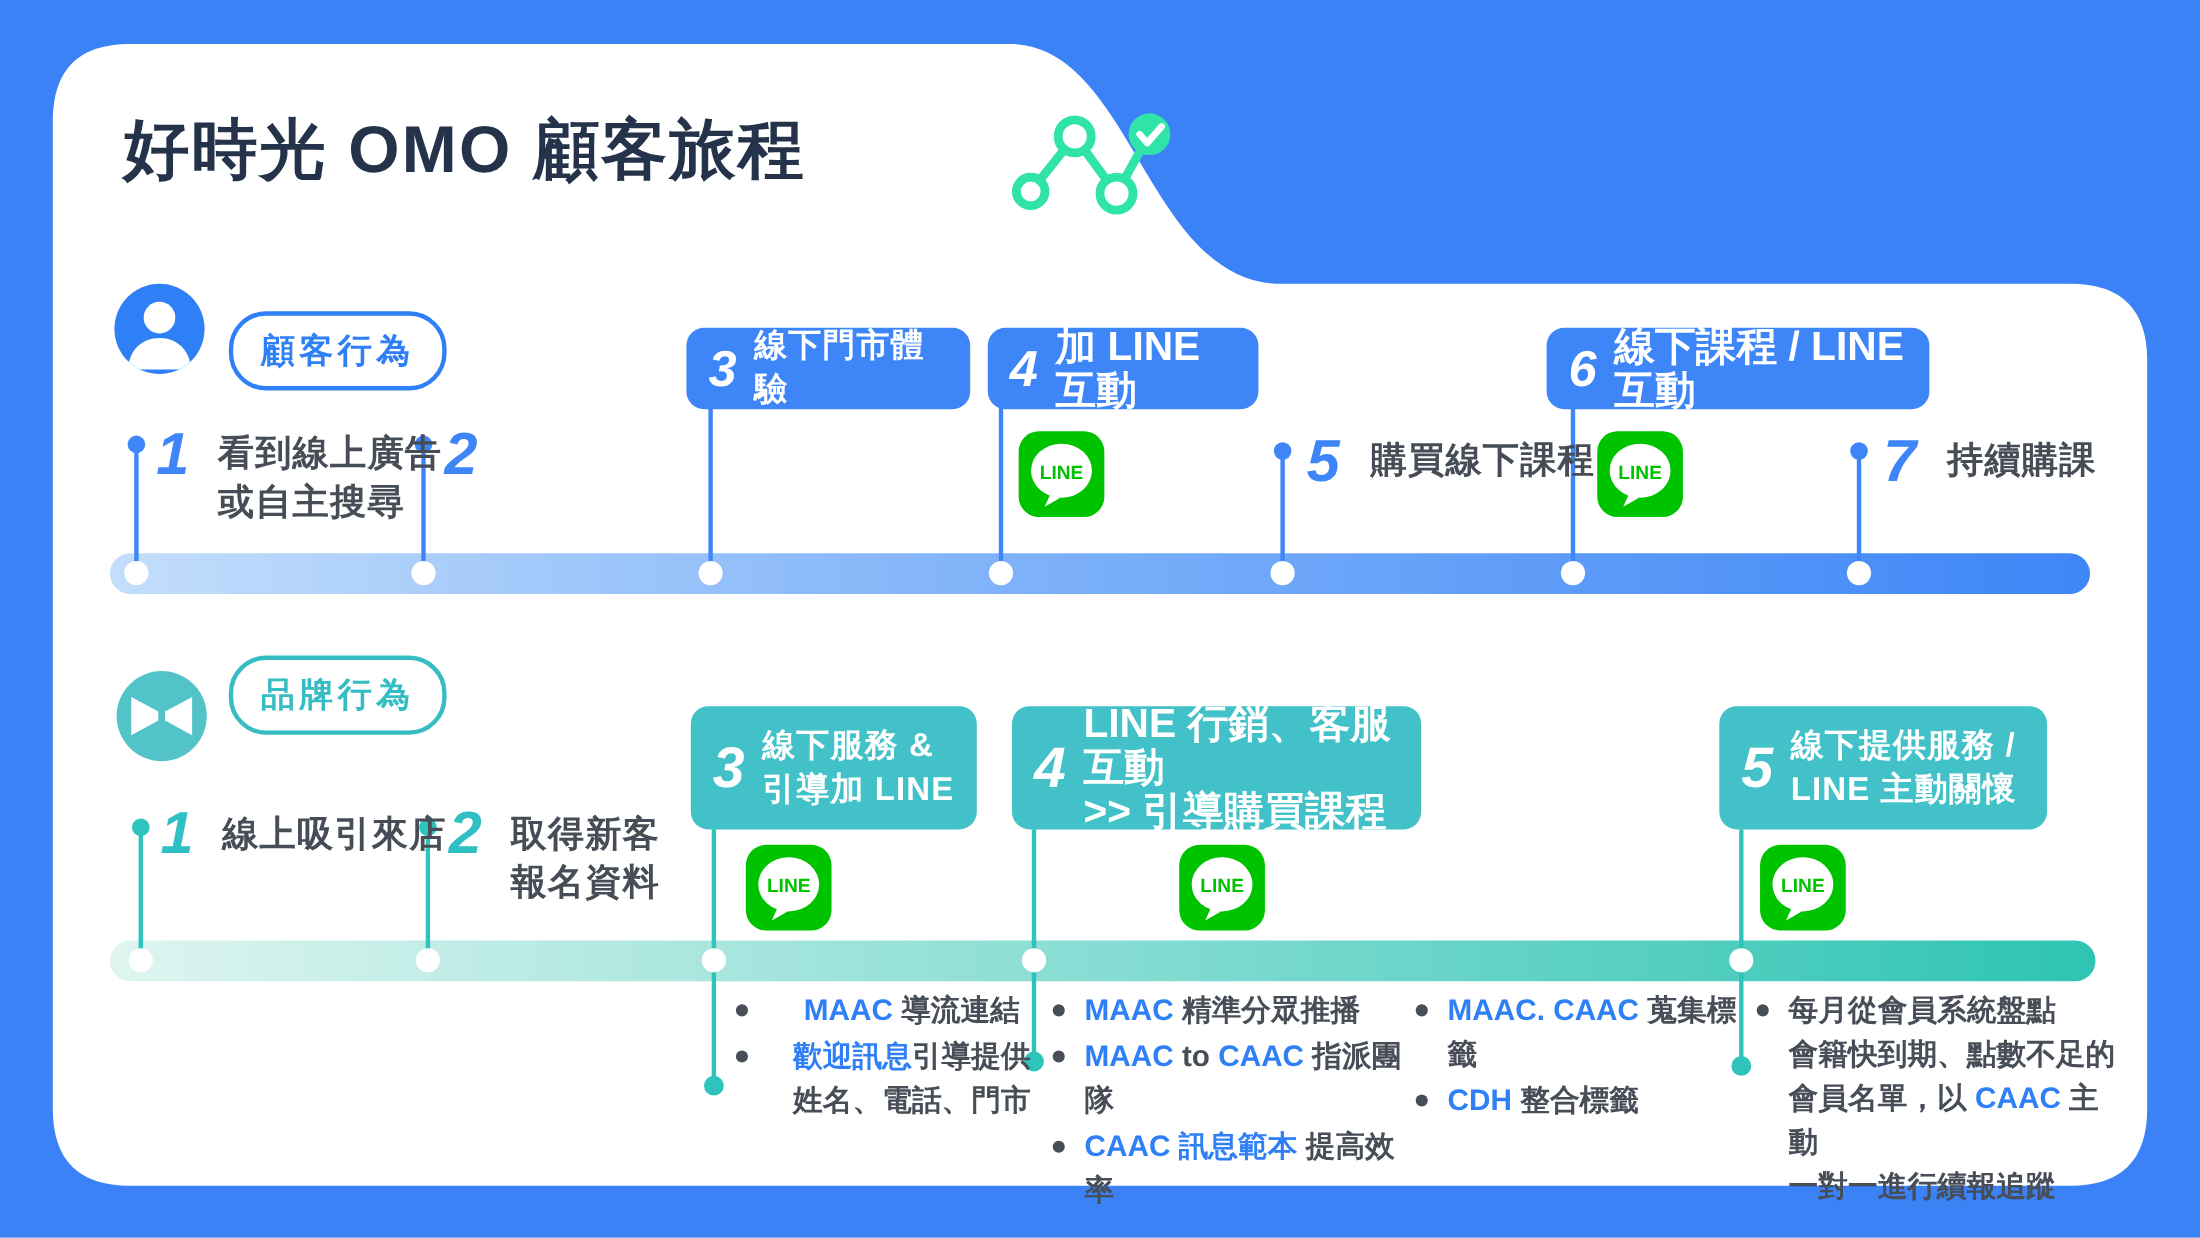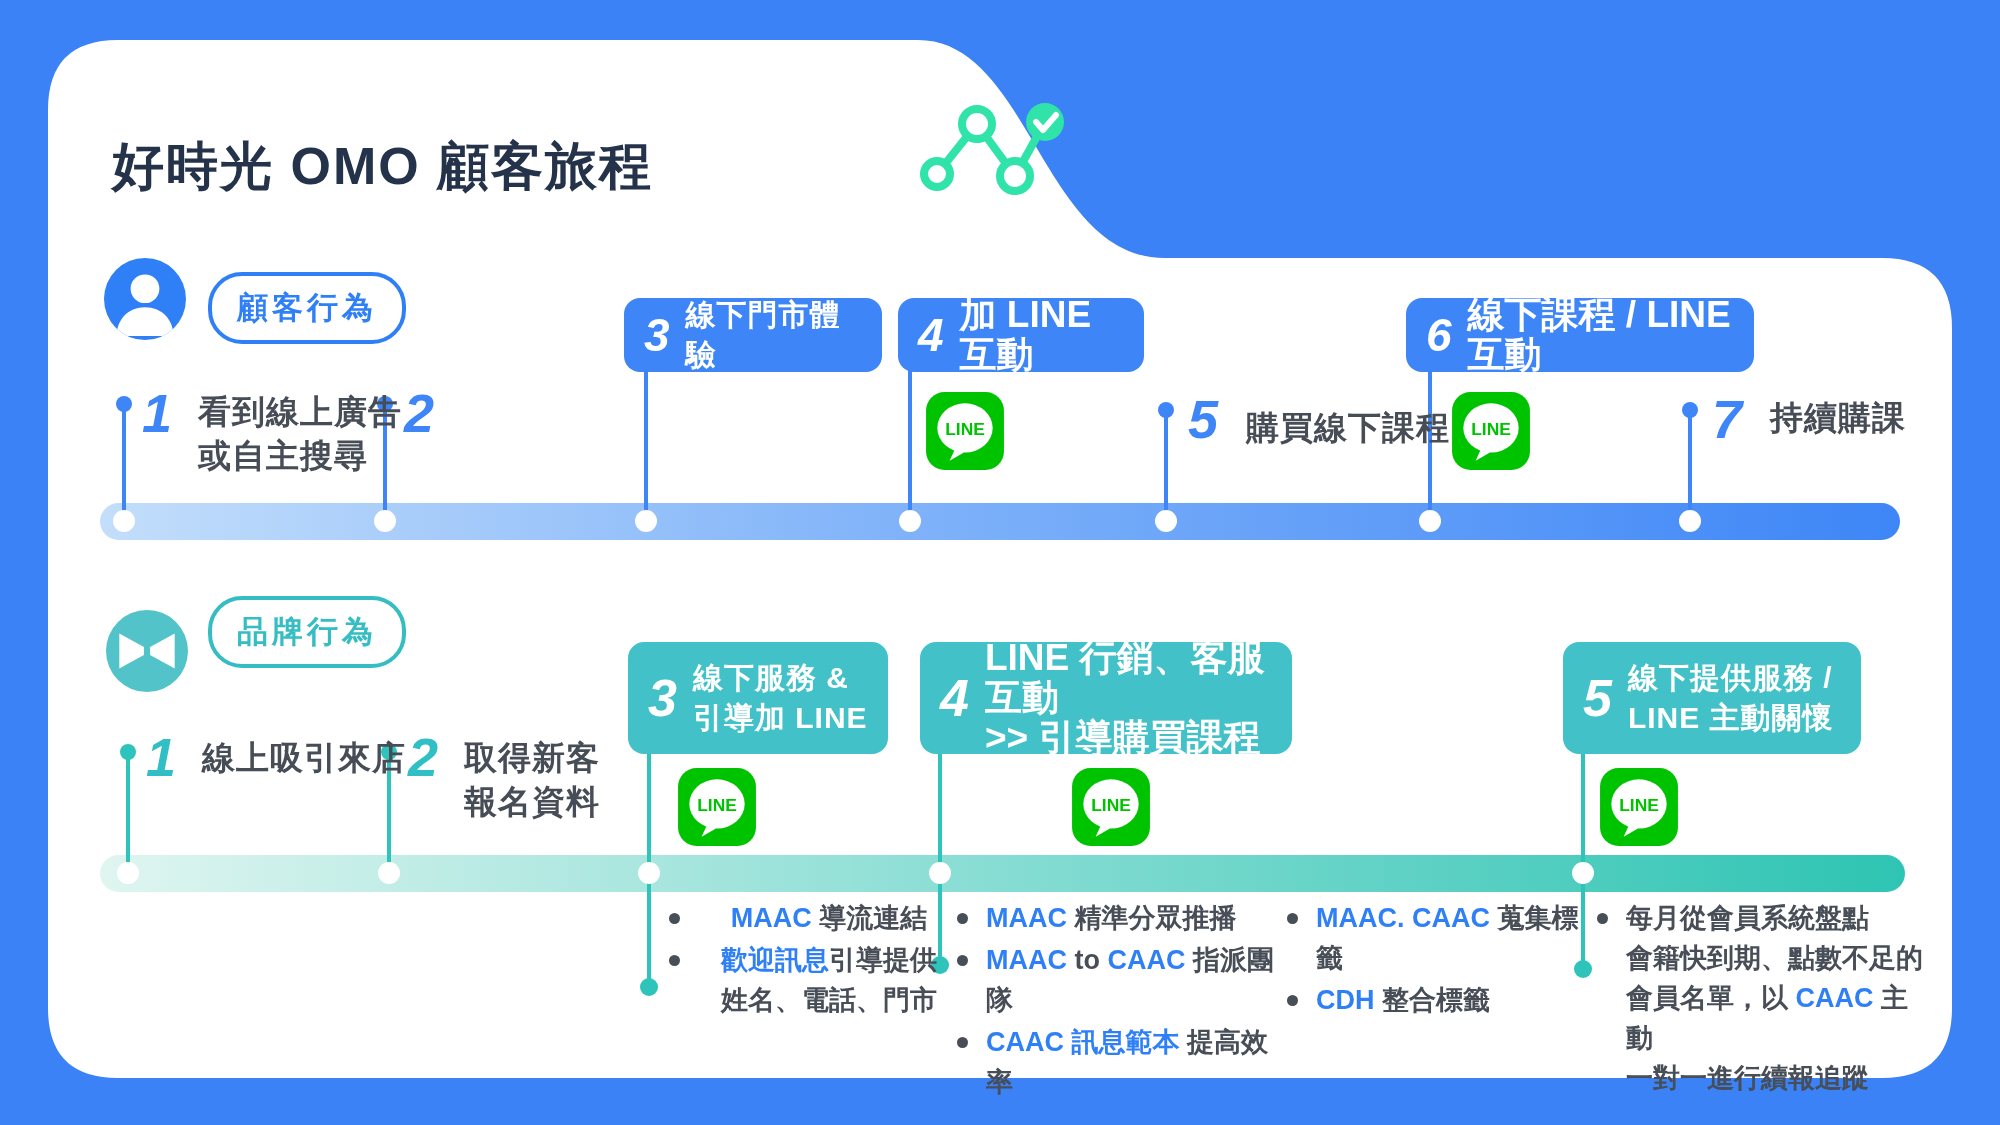--- a/index.html
+++ b/index.html
@@ -1,19 +1,19 @@
 <!DOCTYPE html>
 <html><head>
 <meta charset="utf-8">
 <style>
   html,body{margin:0;padding:0;}
   .canvas{position:relative;width:2000px;height:1125px;background:#3B82F7;overflow:hidden;
           font-family:"Liberation Sans","DejaVu Sans",sans-serif;}
   .abs{position:absolute;}
-  .title{font-size:52px;font-weight:800;color:#25334A;letter-spacing:2px;white-space:nowrap;margin-top:36px;}
+  .title{font-size:60px;font-weight:800;color:#25334A;letter-spacing:2px;white-space:nowrap;}
   .badge{width:190px;height:64px;border:4px solid;border-radius:34px;background:#fff;
          display:flex;align-items:center;justify-content:center;
          font-size:31px;font-weight:bold;letter-spacing:4px;}
   .badge.blue{color:#2F80F6;border-color:#2F80F6;}
   .badge.teal{color:#35BDC3;border-color:#35BDC3;}
   .avatar{width:82px;height:82px;border-radius:50%;overflow:hidden;display:flex;align-items:center;justify-content:center;}
   .avatar.blue{background:#2F80F6;}
   .avatar.teal{background:#52C3C8;}
   .bar{height:37px;border-radius:19px;}
   .bar.blue{background:linear-gradient(90deg,#C3DEFB 0%,#7FB2F9 45%,#3E86F7 100%);}
@@ -65,21 +65,21 @@
     <circle cx="130" cy="28" r="19" fill="#2FE3A9"></circle>
     <path d="M121 28 l7 8 l13 -15" stroke="#fff" stroke-width="6" fill="none" stroke-linecap="round" stroke-linejoin="round"></path>
   </svg>
 
   <div class="abs avatar blue" style="left:104px;top:258px;">
     <svg width="82" height="82" viewBox="0 0 80 80">
       <circle cx="40" cy="30" r="14" fill="#fff"></circle>
       <path d="M40 48 c-16 0 -27 11 -28 28 l56 0 c-1 -17 -12 -28 -28 -28 z" fill="#fff"></path>
     </svg>
   </div>
-  <div class="abs badge blue" style="left:208px;top:272px;font-family:Liberation Serif, serif;">顧客行為</div>
+  <div class="abs badge blue" style="left:208px;top:283px;font-family:Liberation Serif, serif;">顧客行為</div>
 
   <div class="abs bar blue" style="left:100px;top:503px;width:1800px;"></div>
 
   <div class="abs conn blue" style="left:122px;top:404px;height:110px;"></div>
   <div class="abs conn blue" style="left:383px;top:404px;height:110px;"></div>
   <div class="abs conn blue" style="left:644px;top:368px;height:146px;"></div>
   <div class="abs conn blue" style="left:908px;top:368px;height:146px;"></div>
   <div class="abs conn blue" style="left:1164px;top:410px;height:104px;"></div>
   <div class="abs conn blue" style="left:1428px;top:368px;height:146px;"></div>
   <div class="abs conn blue" style="left:1688px;top:410px;height:104px;"></div>
@@ -94,21 +94,21 @@
   <div class="abs node" style="left:899px;top:510px;"></div>
   <div class="abs node" style="left:1155px;top:510px;"></div>
   <div class="abs node" style="left:1419px;top:510px;"></div>
   <div class="abs node" style="left:1679px;top:510px;"></div>
 
   <div class="abs num blue" style="left:142px;top:386px;">1</div>
   <div class="abs steplabel" style="left:198px;top:390px;">看到線上廣告
 或自主搜尋</div>
   <div class="abs num blue" style="left:404px;top:386px;">2</div>
   <div class="abs num blue" style="left:1188px;top:392px;">5</div>
-  <div class="abs steplabel" style="left:1246px;top:396px;margin-top:10px;">購買線下課程</div>
+  <div class="abs steplabel" style="left:1246px;top:396px;">購買線下課程</div>
   <div class="abs num blue" style="left:1712px;top:392px;">7</div>
   <div class="abs steplabel" style="left:1770px;top:396px;">持續購課</div>
 
   <div class="abs stepbox blue" style="left:624px;top:298px;width:258px;height:74px;">
     <span class="bnum">3</span>
     <span class="blabel">線下門市體驗</span>
   </div>
   <div class="abs stepbox blue" style="left:898px;top:298px;width:246px;height:74px;">
     <span class="bnum">4</span>
     <span class="blabel fit">加 LINE 互動</span>

